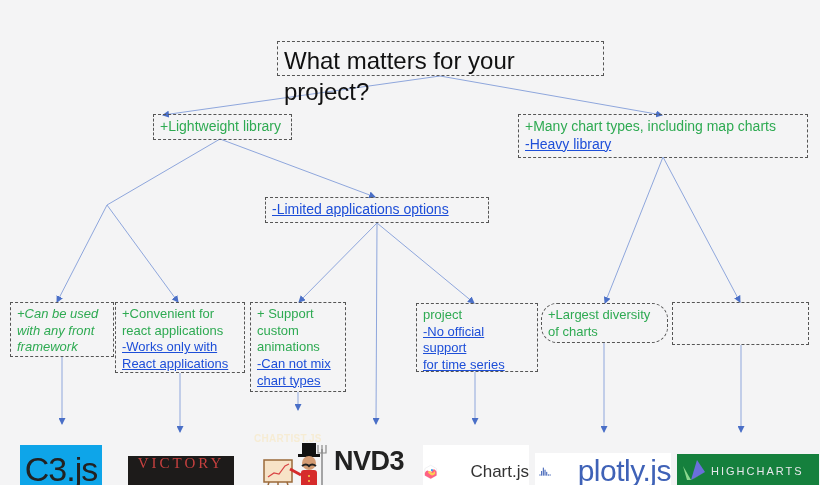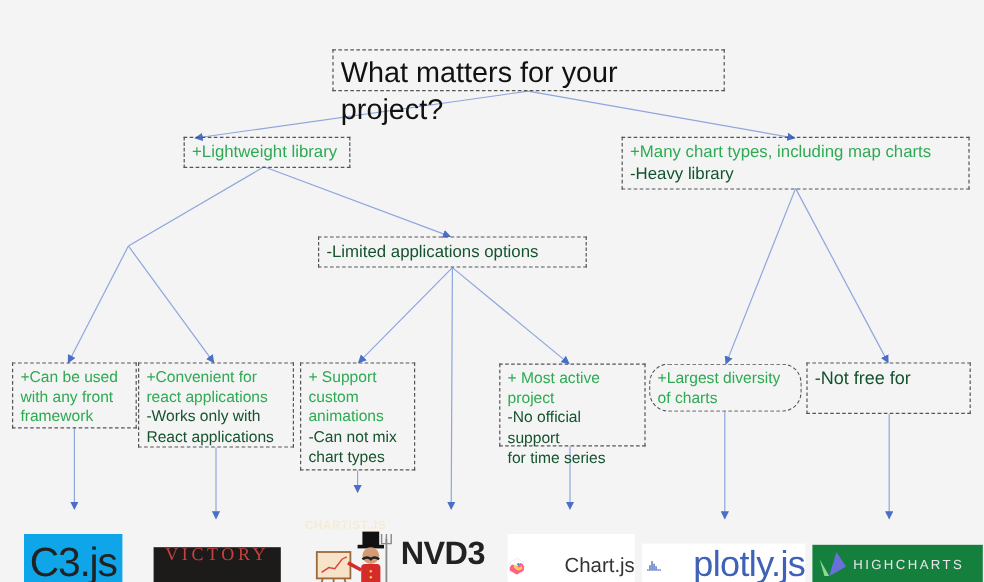--- a/index.html
+++ b/index.html
@@ -9,21 +9,21 @@
       font-family: "Liberation Sans", sans-serif;
     }
     .node {
       position: absolute; box-sizing: border-box;
       border: 1px dashed #555;
       padding: 3px 6px;
       line-height: 1.28;
       background: transparent;
     }
     .pos { color: #2eaa52; }
-    .neg { color: #14532d; }
+    .neg { color: #1d4ed8; text-decoration: underline; }
     .root { color: #111; font-size: 24px; padding: 4px 6px; }
     .mid { font-size: 14px; }
     .leaf { font-size: 13px; }
     .big { font-size: 15px; }
     svg.edges { position: absolute; left: 0; top: 0; }
     .logo { position: absolute; box-sizing: border-box; margin-top: 20px; }
     .logo-c3 {
       left: 20px; top: 425px; width: 82px; height: 48px; background: #0ea5e9;
       color: #222; font-size: 34px; font-weight: 300; letter-spacing: -1px;
       display: flex; align-items: center; justify-content: center;
@@ -101,21 +101,21 @@
 
 <div class="node mid" style="left:518px; top:114px; width:290px; height:44px;">
   <div class="pos">+Many chart types, including map charts</div>
   <div class="neg">-Heavy library</div>
 </div>
 
 <div class="node mid" style="left:265px; top:197px; width:224px; height:26px;">
   <div class="neg">-Limited applications options</div>
 </div>
 
-<div class="node leaf" style="left:10px; top:302px; width:104px; height:55px;">
+<div class="node leaf" style="left:10px; top:302px; width:104px; height:55px;font-style:italic;">
   <div class="pos">+Can be used</div>
   <div class="pos">with any front</div>
   <div class="pos">framework</div>
 </div>
 
 <div class="node leaf" style="left:115px; top:302px; width:130px; height:71px;">
   <div class="pos">+Convenient for</div>
   <div class="pos">react applications</div>
   <div class="neg">-Works only with</div>
   <div class="neg">React applications</div>
@@ -123,33 +123,31 @@
 
 <div class="node leaf" style="left:250px; top:302px; width:96px; height:90px;">
   <div class="pos">+ Support</div>
   <div class="pos">custom</div>
   <div class="pos">animations</div>
   <div class="neg">-Can not mix</div>
   <div class="neg">chart types</div>
 </div>
 
 <div class="node leaf" style="left:416px; top:303px; width:122px; height:69px;">
-  <div class="pos">+ Most active</div>
   <div class="pos">project</div>
   <div class="neg">-No official support</div>
   <div class="neg">for time series</div>
 </div>
 
 <div class="node leaf" style="left:541px; top:303px; width:127px; height:40px;border-radius:16px;">
   <div class="pos">+Largest diversity</div>
   <div class="pos">of charts</div>
 </div>
 
 <div class="node big" style="left:672px; top:302px; width:137px; height:43px;">
-  <div class="neg">-Not free for</div>
 </div>
 
 <div class="logo logo-c3">
   <span>C3.js</span>
 </div>
 
 <div class="logo logo-victory">
   <span class="v-main">VICTORY</span>
   <span class="v-sub">by ✐ Formidable OPEN SOURCE</span>
 </div>

